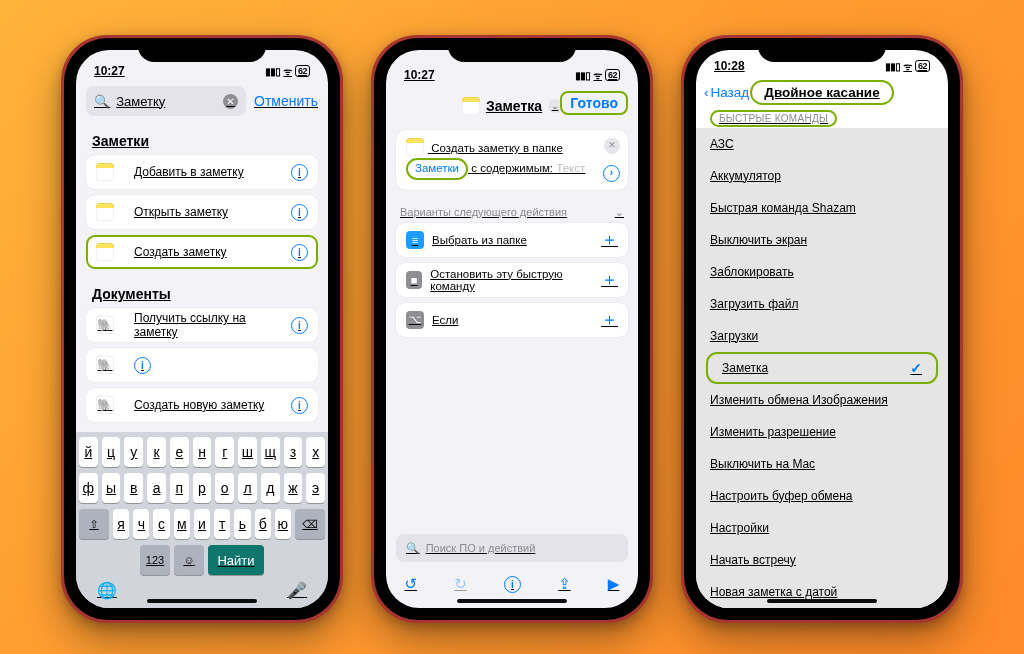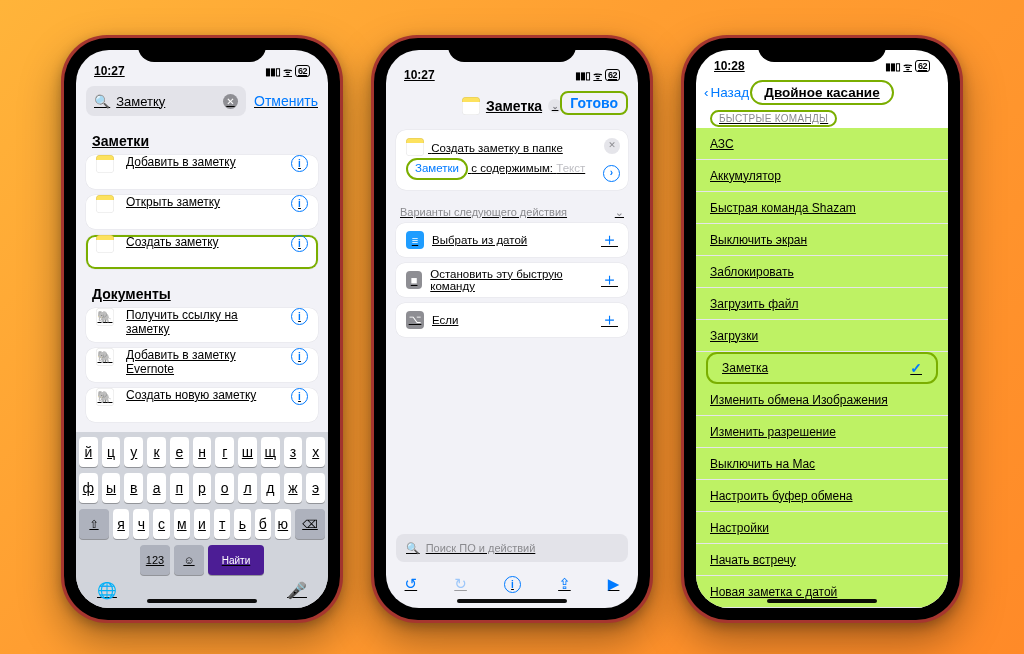--- a/index.html
+++ b/index.html
@@ -29,34 +29,34 @@
   .status .right{display:flex;gap:3px;align-items:center;font-size:10px;letter-spacing:-.5px}
   .home-ind{position:absolute;bottom:5px;left:50%;transform:translateX(-50%);width:110px;height:4px;background:#000;border-radius:3px;opacity:.95}
 
   
   .searchbar{margin:6px 10px 10px;display:flex;gap:8px;align-items:center}
   .search-field{flex:1;background:#e3e3e9;border-radius:8px;height:30px;display:flex;align-items:center;padding:0 8px;gap:6px;font-size:13px;color:#000}
   .search-field .q{flex:1}
   .cancel{color:#007aff;font-size:14px}
   .section-head{font-size:14px;font-weight:700;padding:7px 16px 6px;color:#000}
   .list-group{margin:0 10px 10px;background:transparent;display:flex;flex-direction:column;gap:6px}
-  .row{background:#fff;border-radius:9px;height:34px;display:flex;padding:0 10px;gap:12px;font-size:12px;color:#000;box-shadow:0 0 0 .5px rgba(0,0,0,.06)}
+  .row{background:#fff;border-radius:9px;height:34px;display:flex;align-items:center;padding:0 10px;gap:20px;font-size:12px;color:#000;box-shadow:0 0 0 .5px rgba(0,0,0,.06)}
   .row.hl{box-shadow:inset 0 0 0 2px #7aae00,0 0 0 .5px rgba(0,0,0,.06)}
   .row .title{flex:1}
   .notes-ico{width:18px;height:18px;border-radius:4px;background:linear-gradient(#fde25e 0 30%,#fff 30% 100%);box-shadow:inset 0 0 0 .5px rgba(0,0,0,.12)}
   .ever-ico{width:18px;height:18px;border-radius:4px;background:#fff;display:flex;align-items:center;justify-content:center;box-shadow:inset 0 0 0 .5px rgba(0,0,0,.12);color:#21a325;font-size:12px}
   .info{width:17px;height:17px;border:1.4px solid #007aff;border-radius:50%;color:#007aff;font-size:10px;display:flex;align-items:center;justify-content:center;font-weight:700}
   .clear-btn{width:15px;height:15px;border-radius:50%;background:#8e8e93;color:#fff;font-size:10px;display:flex;align-items:center;justify-content:center}
   .keyboard{margin-top:auto;background:#d1d4db;padding:5px 3px 8px;display:flex;flex-direction:column;gap:6px}
   .krow{display:flex;gap:4px;justify-content:center}
   .key{background:#fff;border-radius:4px;height:30px;flex:1;display:flex;align-items:center;justify-content:center;font-size:14px;color:#000;box-shadow:0 1px 0 rgba(0,0,0,.3)}
   .key.fn{background:#aeb2bd;font-size:11px}
   .key.wide{flex:0 0 30px}
   .key.space{flex:1}
-  .key.find{flex:0 0 56px;background:#4c1d95;color:#fff;font-size:10px}
+  .key.find{flex:0 0 56px;background:#0f766e;color:#fff;font-size:13px}
 
   
   .hdr2{display:flex;align-items:center;justify-content:center;height:36px;position:relative;margin-top:4px}
   .hdr2 .title-wrap{display:flex;align-items:center;gap:6px;font-size:14px;font-weight:600}
   .hdr2 .expand{width:14px;height:14px;border-radius:50%;background:#e5e5ea;color:#7c7c82;font-size:8px;display:flex;align-items:center;justify-content:center}
   .done{position:absolute;right:12px;top:6px;color:#007aff;font-size:14px;font-weight:600}
   .done.hl{border:2px solid #7aae00;border-radius:8px;padding:2px 8px;top:3px;right:10px}
   .card{margin:6px 10px;background:#fff;border-radius:10px;padding:8px 10px 10px;font-size:11.5px;line-height:1.55;color:#000;position:relative;box-shadow:0 0 0 .5px rgba(0,0,0,.06)}
   .card .notes-ico{display:inline-block;vertical-align:-4px;margin-right:4px}
   .pill{display:inline-block;border:2px solid #7aae00;border-radius:12px;padding:0 7px;color:#007aff}
@@ -69,21 +69,21 @@
   .actrow .plus{margin-left:auto;color:#007aff;font-size:17px;font-weight:400}
   .search2{margin:auto 10px 6px;background:#e3e3e9;border-radius:8px;height:28px;display:flex;align-items:center;padding:0 10px;gap:6px;font-size:11px;color:#8a8a8e}
   .toolbar{height:40px;display:flex;justify-content:space-around;align-items:center;color:#007aff;font-size:15px;padding-bottom:8px}
 
   
   .hdr3{height:40px;display:flex;align-items:center;justify-content:center;position:relative;margin-top:3px}
   .hdr3 .back{position:absolute;left:8px;color:#007aff;font-size:13.5px;display:flex;align-items:center;gap:2px}
   .hdr3 .title{font-size:13.5px;font-weight:600;border:2px solid #7aae00;border-radius:14px;padding:3px 12px}
   .grp-head{font-size:10px;color:#8a8a8e;padding:6px 14px 4px;letter-spacing:.3px}
   .grp-head span{border:2px solid #7aae00;border-radius:11px;padding:1px 7px}
-  .plain-list{background:#bef264}
+  .plain-list{background:#e5e5e5}
   .plain-row{height:32px;display:flex;align-items:center;padding:0 14px;font-size:12px;color:#000;border-bottom:.5px solid #e5e5ea;justify-content:space-between}
   .plain-row.hl{margin:0 10px;border:2px solid #7aae00;border-radius:11px;border-bottom:2px solid #7aae00}
   .check{color:#007aff;font-size:14px;font-weight:700}
 </style>
 </head>
 <body>
 
 <div class="phone">
  <div class="phone-inner">
       <div class="notch"></div>
@@ -125,21 +125,20 @@
           </div>
           <div class="section-head">Документы</div>
           <div class="list-group">
             <div class="row">
               <span class="ever-ico">🐘</span>
               <span class="title">Получить ссылку на заметку</span>
               <span class="info">i</span>
             </div>
             <div class="row">
               <span class="ever-ico">🐘</span>
-              <span class="title">Добавить в заметку Evernote</span>
               <span class="info">i</span>
             </div>
             <div class="row">
               <span class="ever-ico">🐘</span>
               <span class="title">Создать новую заметку</span>
               <span class="info">i</span>
             </div>
           </div>
         </div>
     <div class="keyboard">
@@ -228,21 +227,21 @@
       <span class="ph">Текст</span>
       <span class="go">›</span>
     </div>
     <div class="subhead">
       <span>Варианты следующего действия</span>
       <span style="color:#8a8a8e">⌄</span>
     </div>
     <div id="s2-actions">
           <div class="actrow">
             <span class="ic" style="background: rgb(31, 157, 255);">≡</span>
-            <span>Выбрать из датой</span>
+            <span>Выбрать из папке</span>
             <span class="plus">＋</span>
           </div>
           <div class="actrow">
             <span class="ic" style="background: rgb(142, 142, 147);">■</span>
             <span>Остановить эту быструю команду</span>
             <span class="plus">＋</span>
           </div>
           <div class="actrow">
             <span class="ic" style="background: rgb(142, 142, 147);">⌥</span>
             <span>Если</span>

